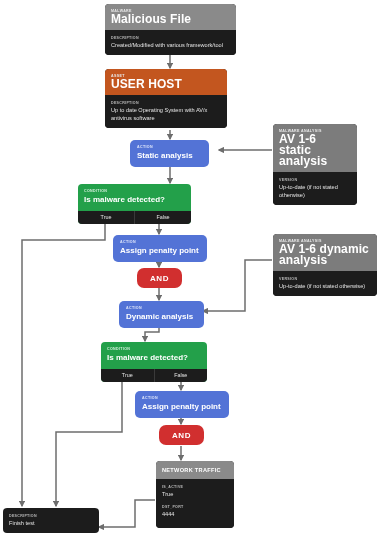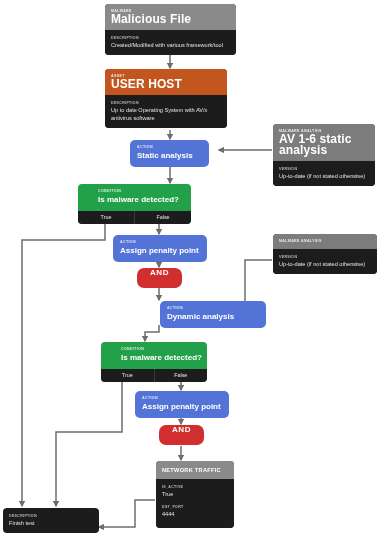--- a/index.html
+++ b/index.html
@@ -101,21 +101,21 @@
     font-size: 8px;
     font-weight: bold;
     color: #ffffff;
     line-height: 11px;
     white-space: nowrap;
   }
 
   
   .condition { background: #23a04a; }
   .condition .chead {
-    padding: 4px 6px 6px 20px;
+    padding: 4px 6px 6px 6px;
   }
   .condition .kind {
     font-size: 3.6px;
     letter-spacing: .35px;
     font-weight: bold;
     color: #d6f0de;
     text-transform: uppercase;
     line-height: 6px;
   }
   .condition .title {
@@ -139,21 +139,21 @@
     color: #e4e4e4;
     line-height: 13px;
   }
   .condition .branch + .branch { border-left: 1px solid #3a3a3a; }
 
   
   .gate {
     background: #d12f2f;
     border-radius: 7px;
     display: flex;
-    align-items: flex-start;
+    align-items: center;
     justify-content: center;
   }
   .gate .label {
     font-size: 8px;
     font-weight: bold;
     color: #ffffff;
     letter-spacing: .6px;
   }
 </style>
 </head>
@@ -225,21 +225,21 @@
         <div class="fvalue">Up to date Operating System with AV/x antivirus software</div>
       </div>
     </div>
   </div>
 
   <div class="node action" style="left:130px; top:140px; width:79px;">
     <div class="kind">ACTION</div>
     <div class="title">Static analysis</div>
   </div>
 
-  <div class="node entity" style="left:273px; top:124px; width:102px;">
+  <div class="node entity" style="left:273px; top:124px; width:84px;">
     <div class="hdr hdr-graydk">
       <div class="kind">MALWARE ANALYSIS</div>
       <div class="title">AV 1-6 static analysis</div>
     </div>
     <div class="body">
       <div class="field">
         <div class="flabel">VERSION</div>
         <div class="fvalue">Up-to-date (if not stated otherwise)</div>
       </div>
     </div>
@@ -258,28 +258,29 @@
 
   <div class="node action" style="left:113px; top:235px; width:94px;">
     <div class="kind">ACTION</div>
     <div class="title">Assign penalty point</div>
   </div>
 
   <div class="node gate" style="left:137px; top:268px; width:45px; height:20px;">
     <div class="label">AND</div>
   </div>
 
-  <div class="node action" style="left:119px; top:301px; width:106px;margin-left:41px;">
+  <div class="node action" style="left:119px; top:301px; width:85px;">
     <div class="kind">ACTION</div>
     <div class="title">Dynamic analysis</div>
   </div>
 
   <div class="node entity" style="left:273px; top:234px; width:104px;">
     <div class="hdr hdr-graydk">
       <div class="kind">MALWARE ANALYSIS</div>
+      <div class="title">AV 1-6 dynamic analysis</div>
     </div>
     <div class="body">
       <div class="field">
         <div class="flabel">VERSION</div>
         <div class="fvalue">Up-to-date (if not stated otherwise)</div>
       </div>
     </div>
   </div>
 
   <div class="node condition" style="left:101px; top:342px; width:106px;">

